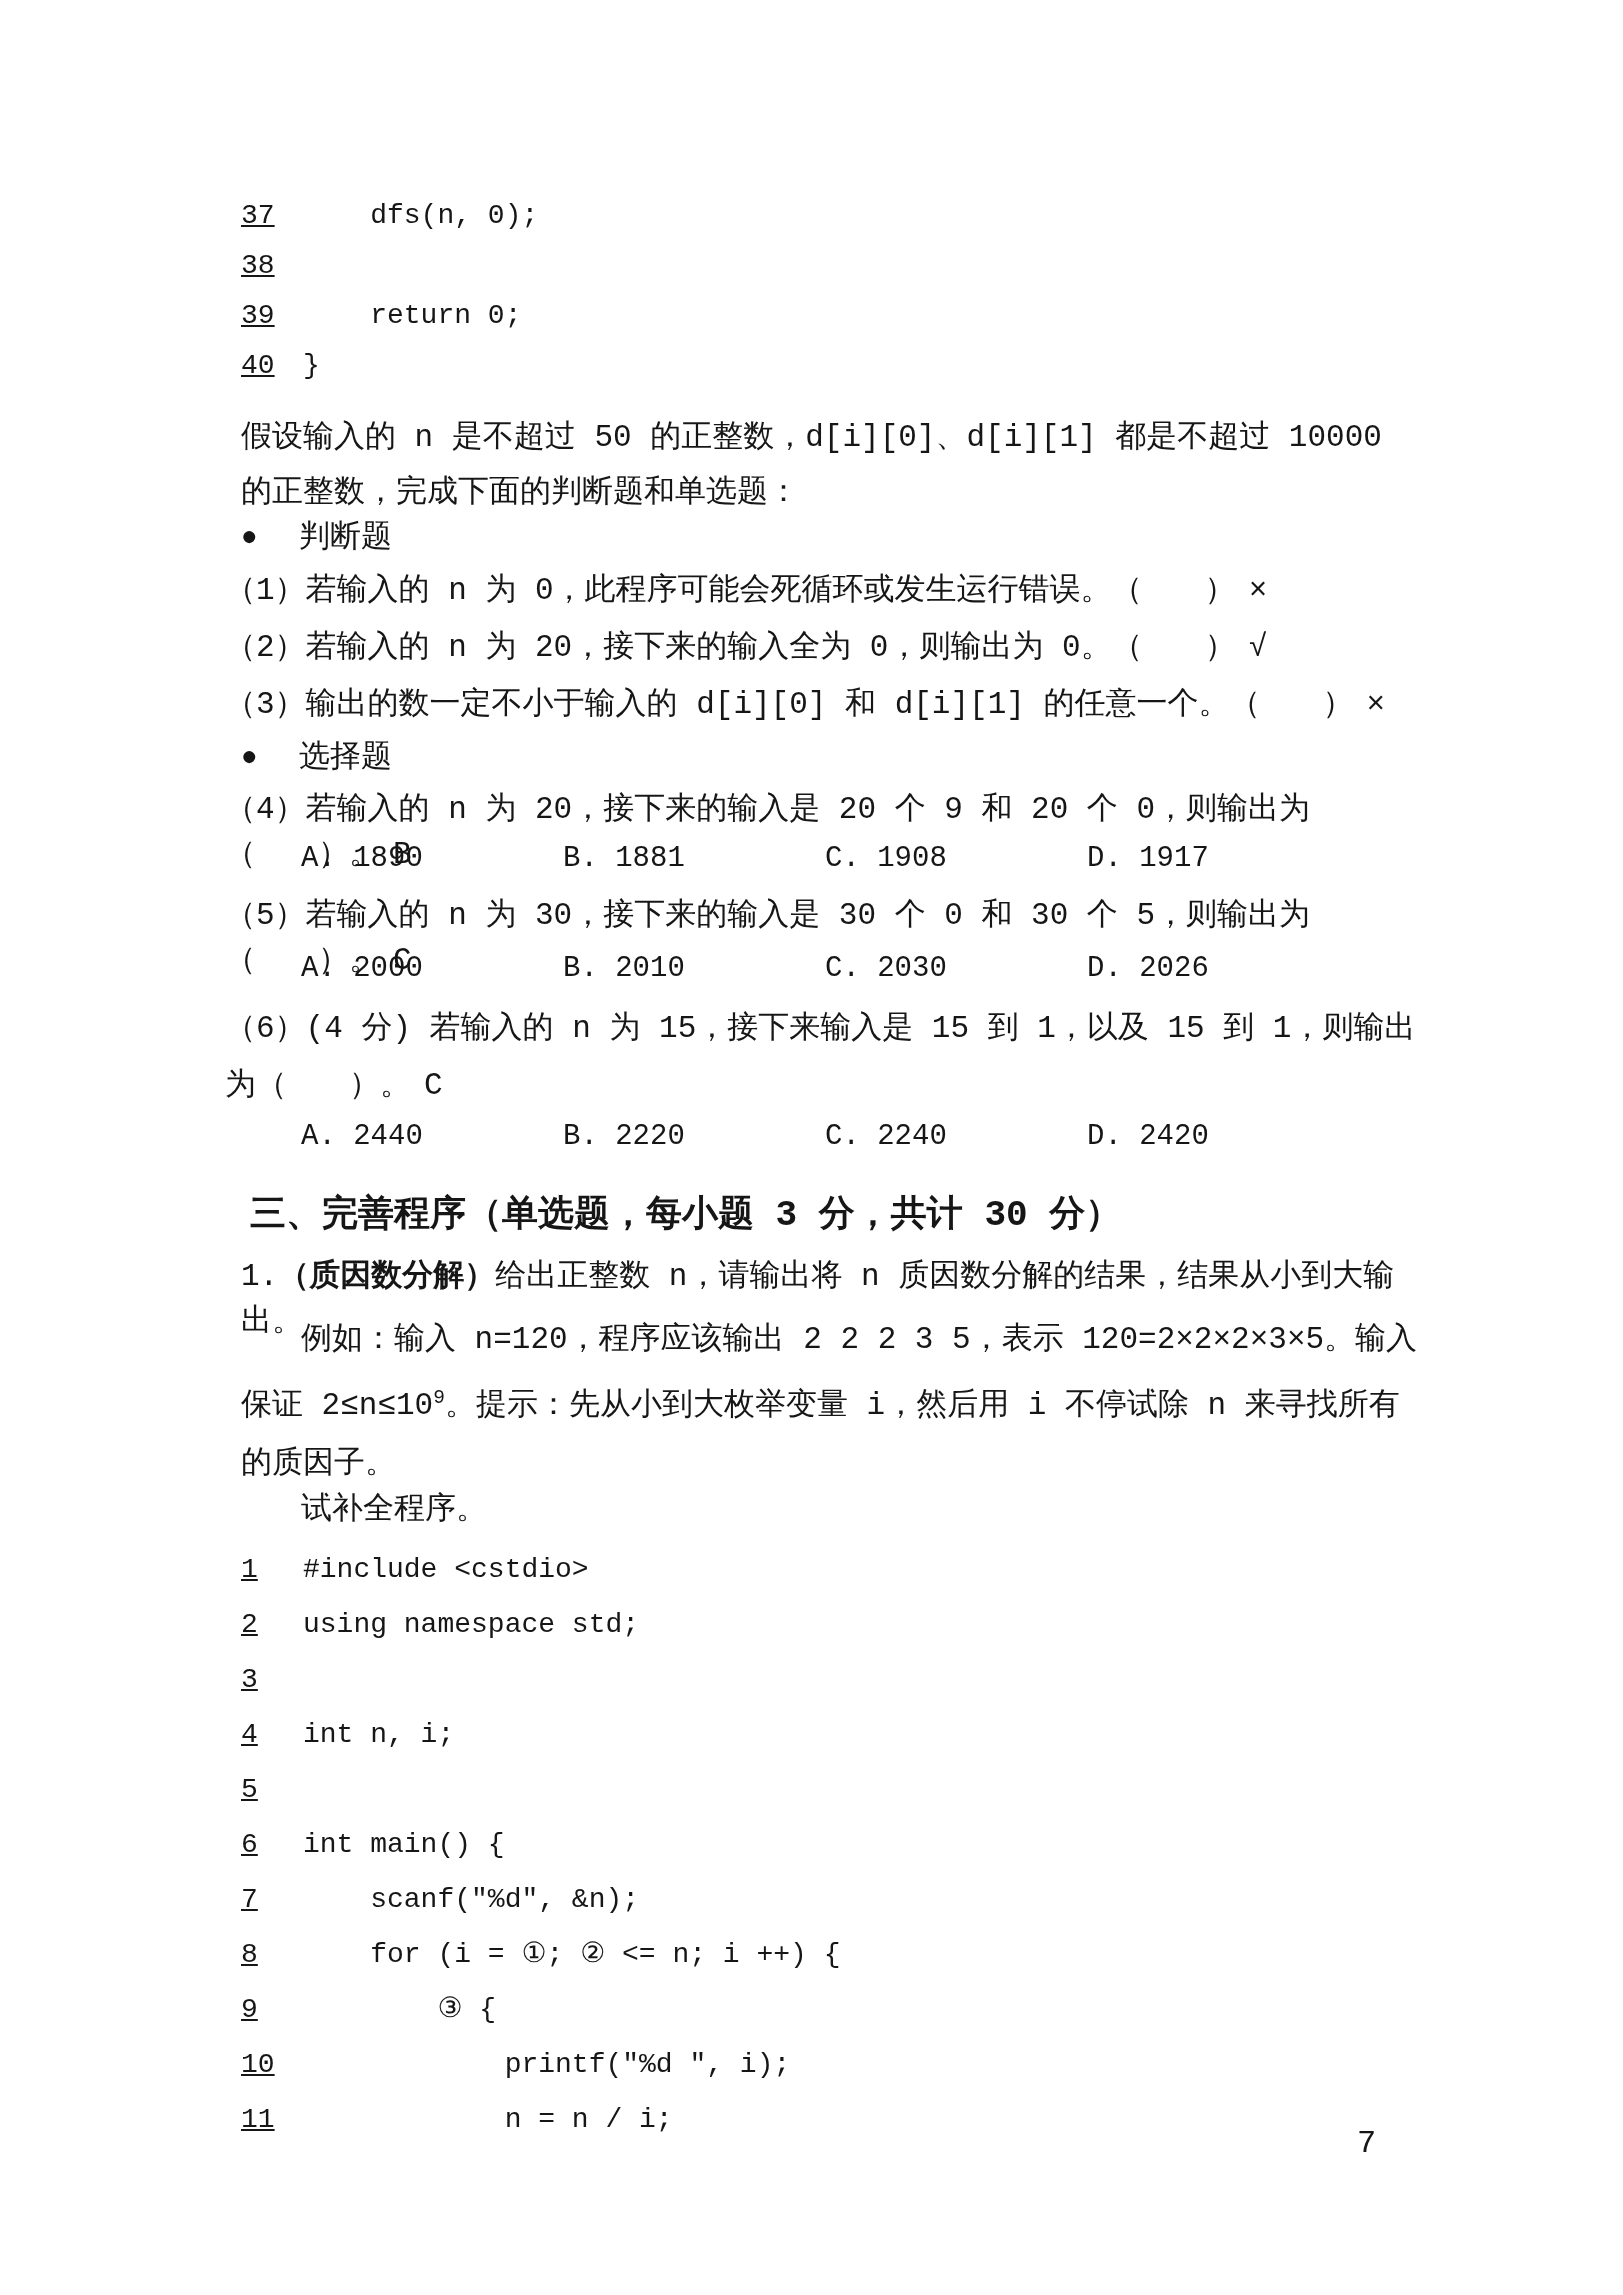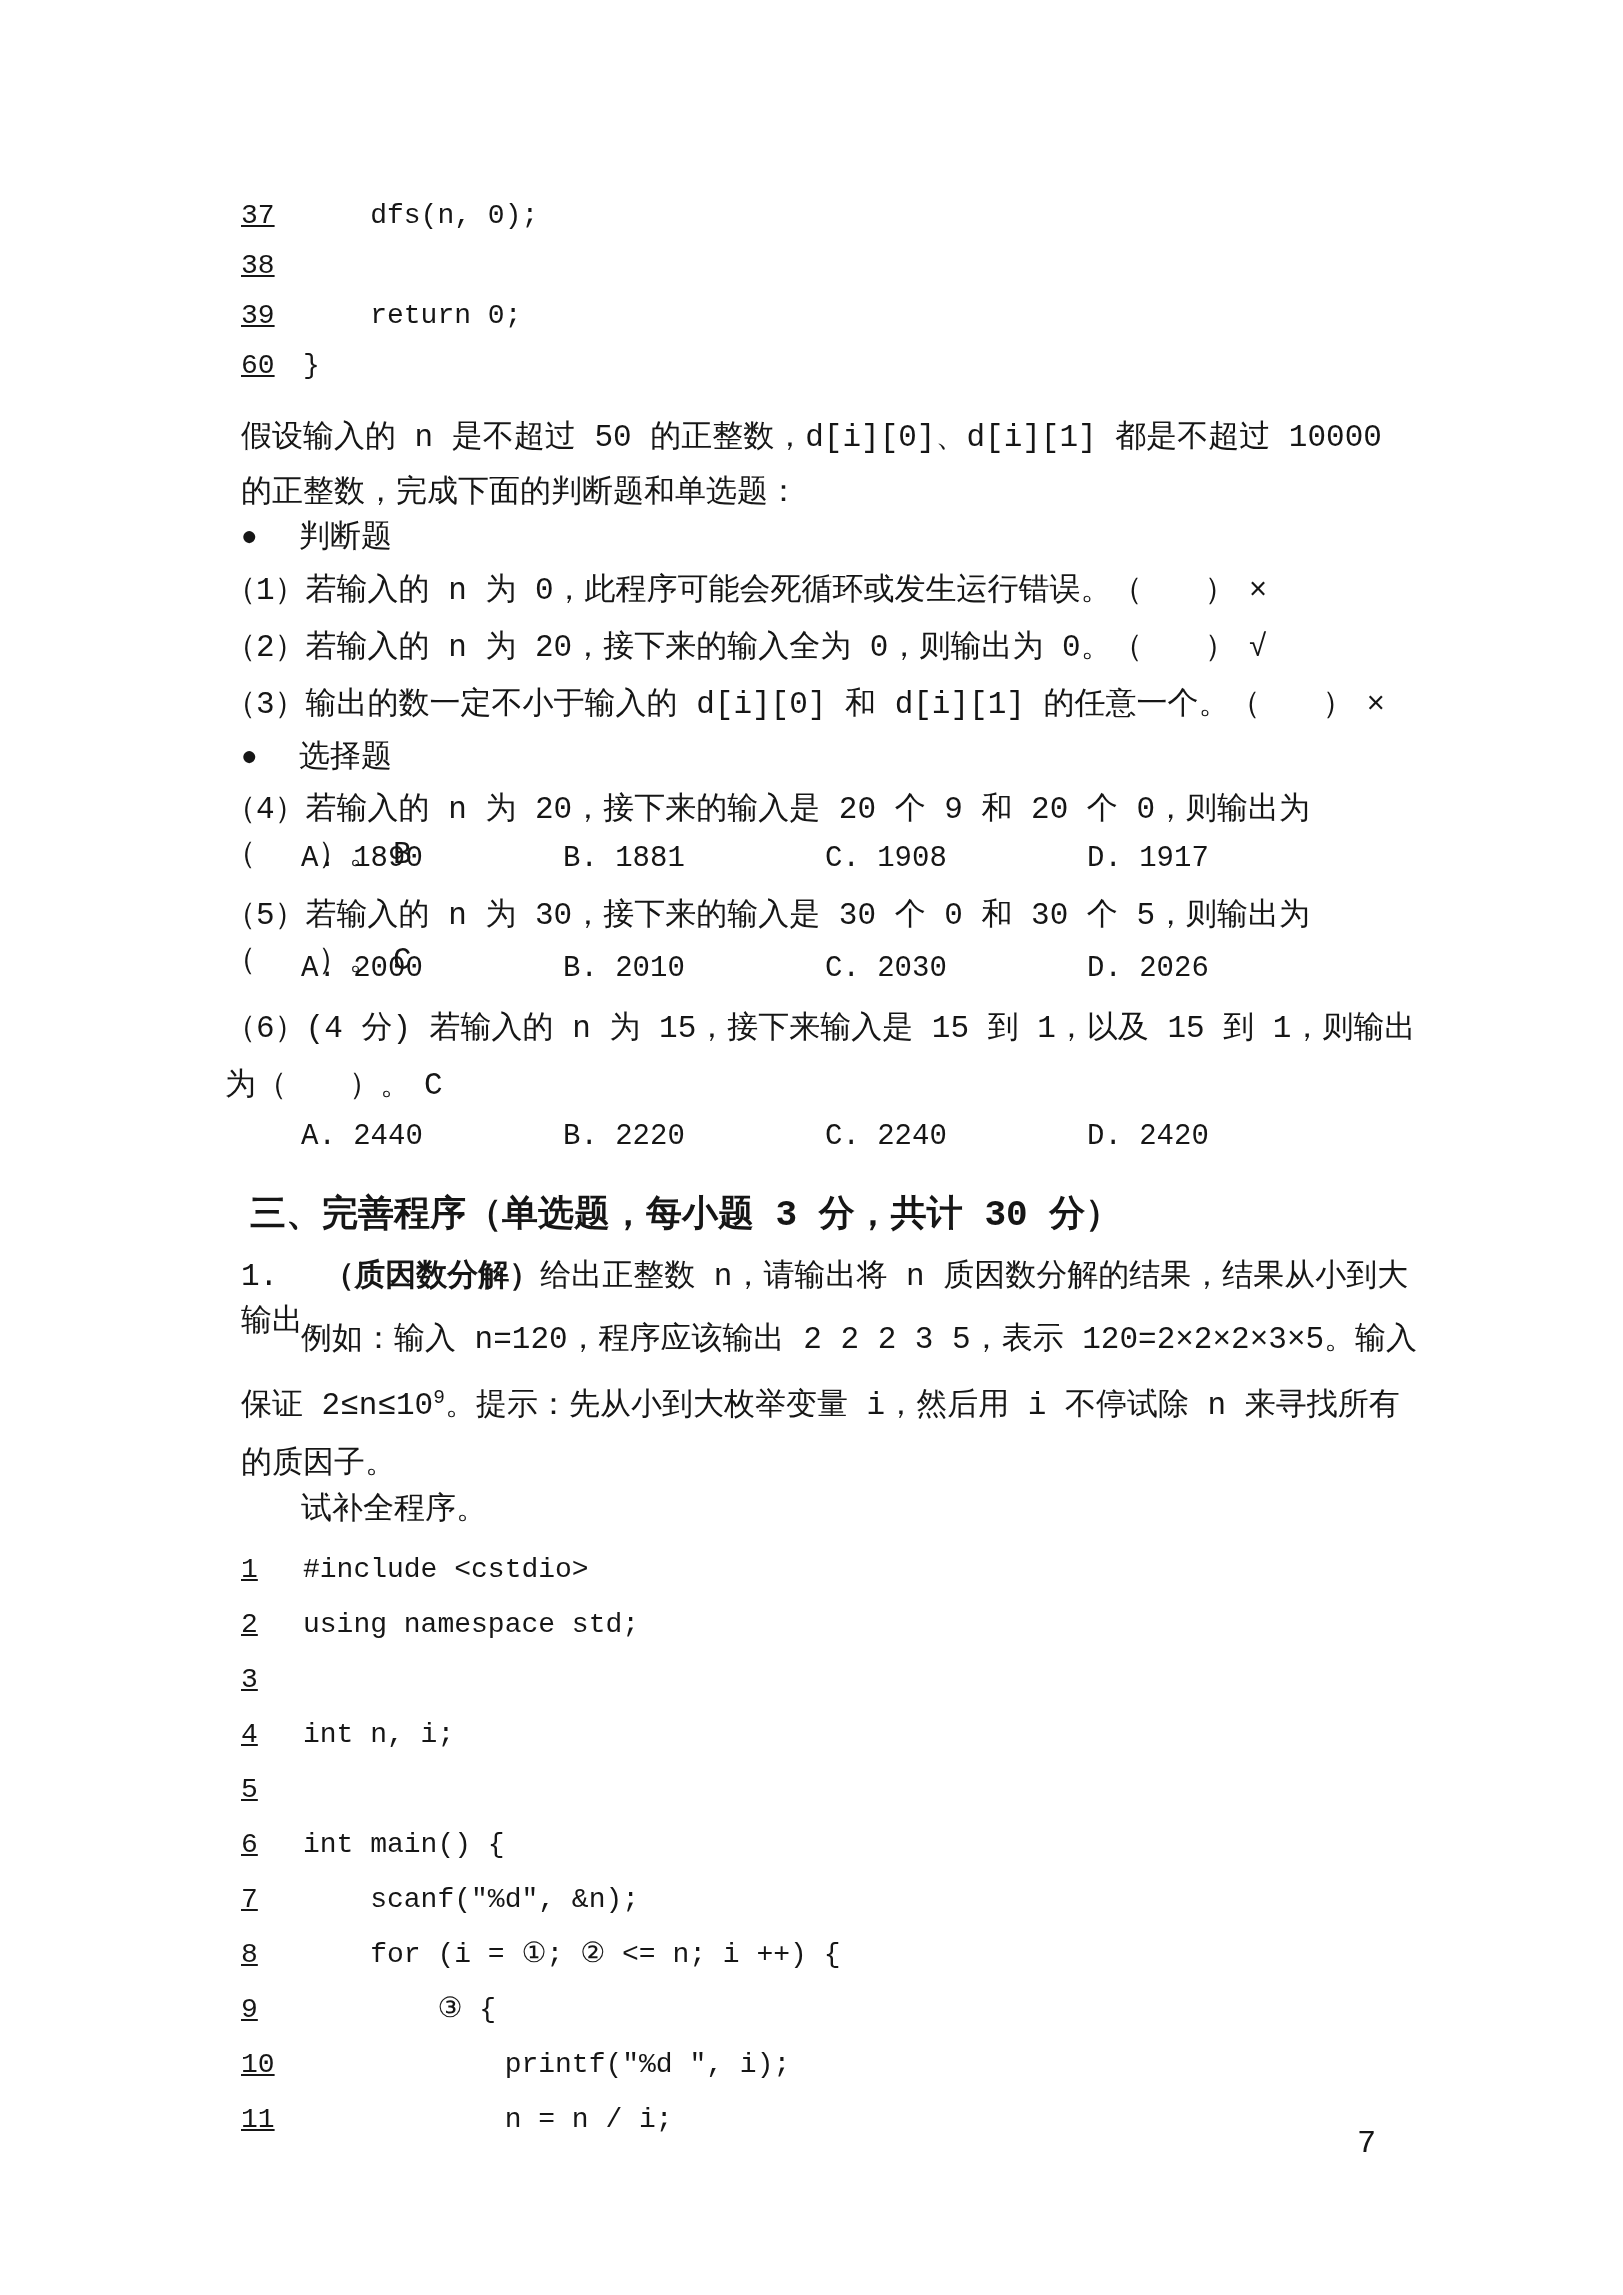--- a/index.html
+++ b/index.html
@@ -76,21 +76,21 @@
   }
   .opt { width: 262px; flex: 0 0 262px; }
   .opt:last-child { width: auto; flex: 0 0 auto; }
 
   .section-title {
     margin: 9px;
     font-size: 36px;
     font-weight: bold;
     line-height: 52px;
   }
-  .q1-name { font-weight: bold; margin-left: 45px; }
+  .q1-name { font-weight: bold; }
   .indent2 { text-indent: 60px; }
   .example { line-height: 58px; }
   sup { font-size: 19.5px; }
 
   .page-number {
     position: absolute;
     left: 1357px;
     top: 2125px;
     font-size: 32px;
     line-height: 37px;
@@ -128,21 +128,21 @@
         <span class="code">    dfs(n, 0);</span>
       </div>
       <div class="code-line">
         <span class="ln">38</span>
       </div>
       <div class="code-line">
         <span class="ln">39</span>
         <span class="code">    return 0;</span>
       </div>
       <div class="code-line">
-        <span class="ln">60</span>
+        <span class="ln">40</span>
         <span class="code">}</span>
       </div>
     </div>
 
     <p class="para abs pos-intro">假设输入的 n 是不超过 50 的正整数，d[i][0]、d[i][1] 都是不超过 10000 的正整数，完成下面的判断题和单选题：</p>
 
     <div class="bullet-row abs pos-judg">
       <span class="bullet">●</span>
       <span>判断题</span>
     </div>

